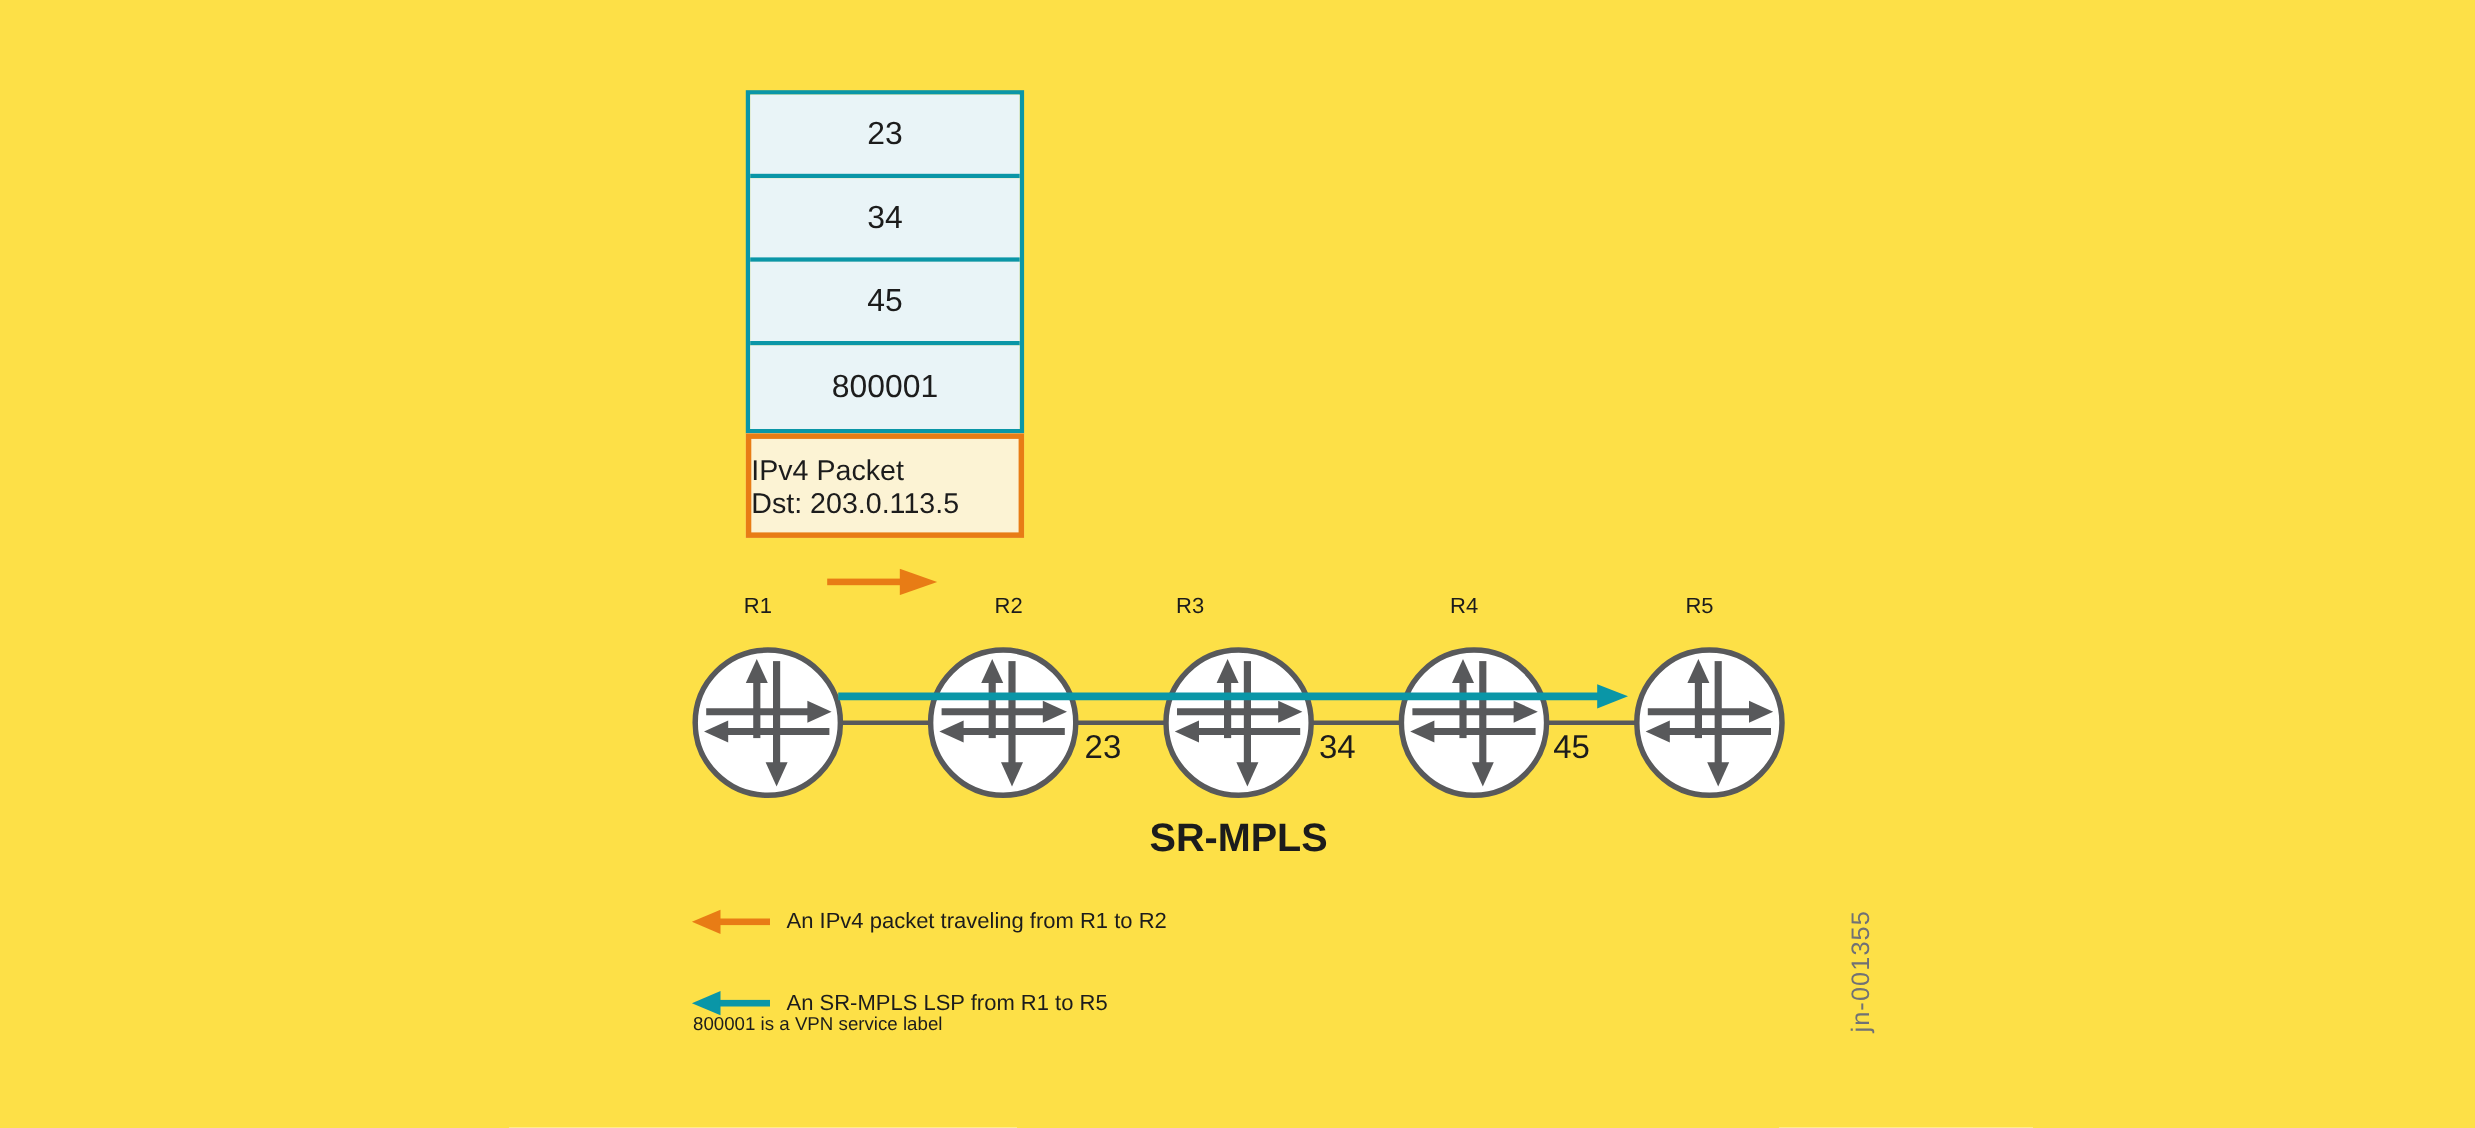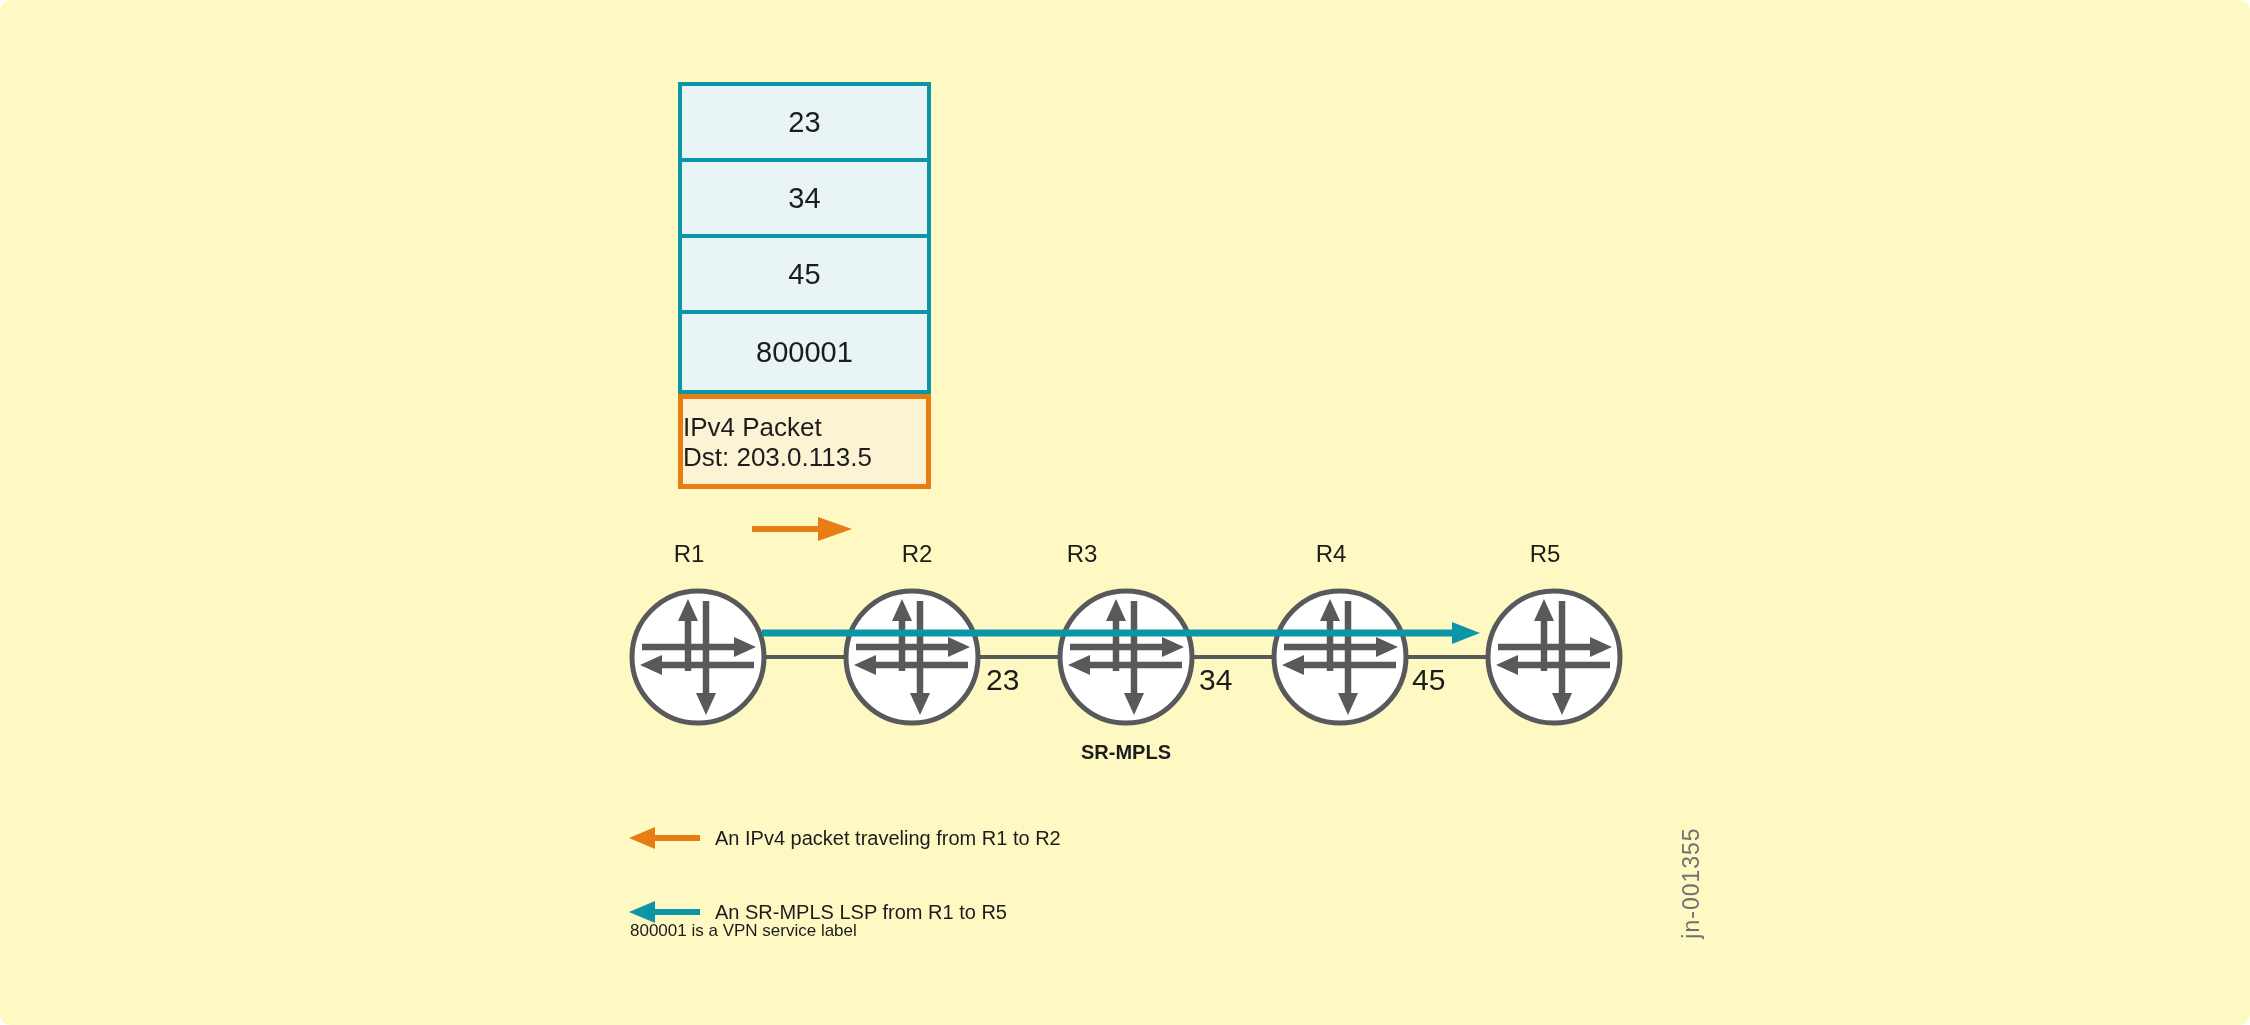--- a/index.html
+++ b/index.html
@@ -11,21 +11,21 @@
     --c-ink:#1c1c1c;
     --c-figure-id-gray:#707175;
   }
   *{margin:0;padding:0;box-sizing:border-box;}
   html,body{background:#ffffff;}
   body{
     width:2250px;height:1025px;overflow:hidden;
     font-family:"Liberation Sans", sans-serif;
     color:var(--c-ink);
   }
-  .canvas{position:relative;width:2250px;height:1025px;background:#fef9c3;border-radius:11px;}
+  .canvas{position:relative;width:2250px;height:1025px;background:#fde047;}
 
   
   .stack{position:absolute;left:678px;top:82px;width:253px;}
   .stack-teal{border:4px solid var(--c-teal);}
   .stack-cell{
     height:76px;background:var(--c-teal-fill);
     border-bottom:4px solid var(--c-teal);
     display:flex;align-items:center;justify-content:center;
     font-size:29px;
   }
@@ -44,26 +44,26 @@
   .teal-fill-shape{fill:var(--c-teal);stroke:none;}
   .orange-fill-shape{fill:var(--c-orange);stroke:none;}
   .router-body{fill:#ffffff;stroke:var(--c-gray);stroke-width:5;}
 
   .packet-arrow{position:absolute;left:748px;top:517px;}
   .net{position:absolute;left:0;top:0;}
 
   
   .router-label{
     position:absolute;top:540px;width:100px;text-align:center;
-    font-size:24px;
+    font-size:20px;
   }
   .link-label{position:absolute;top:663px;font-size:30px;}
   .caption{
     position:absolute;left:1026px;top:741px;width:200px;text-align:center;
-    font-size:20px;font-weight:bold;
+    font-size:36px;font-weight:bold;
   }
 
   
   .legend-row{
     position:absolute;left:628px;height:28px;
     display:flex;align-items:center;gap:13px;
   }
   .legend-row .legend-text{font-size:20px;white-space:nowrap;}
   .legend-note{position:absolute;left:630px;top:921px;font-size:17px;white-space:nowrap;}
 

